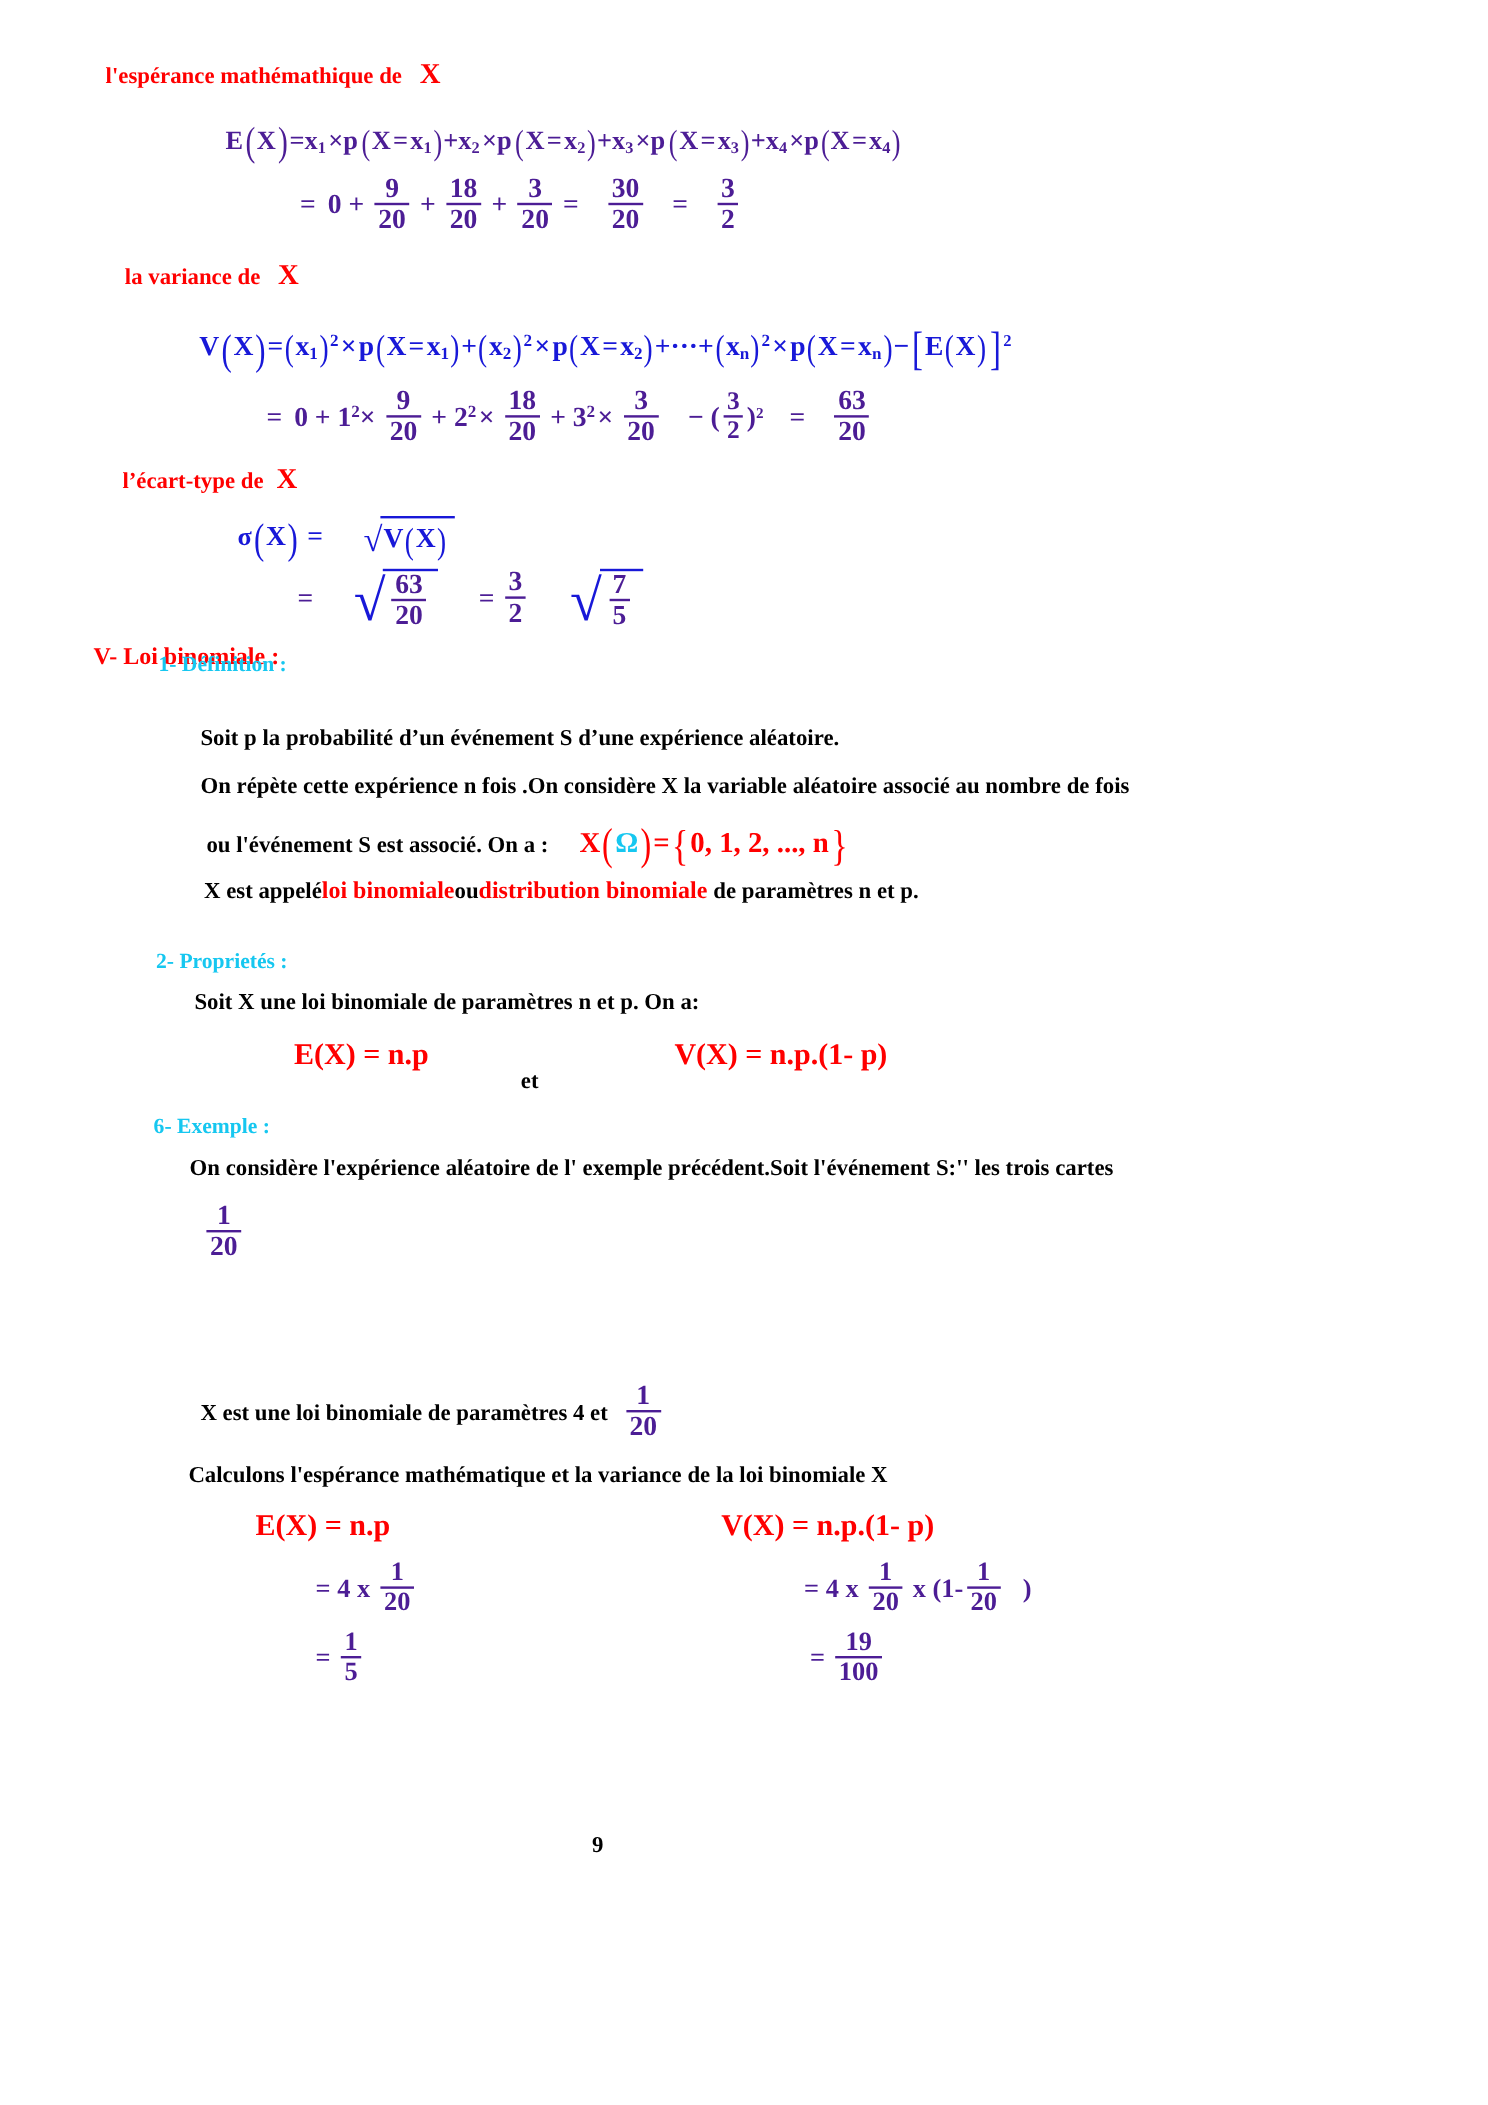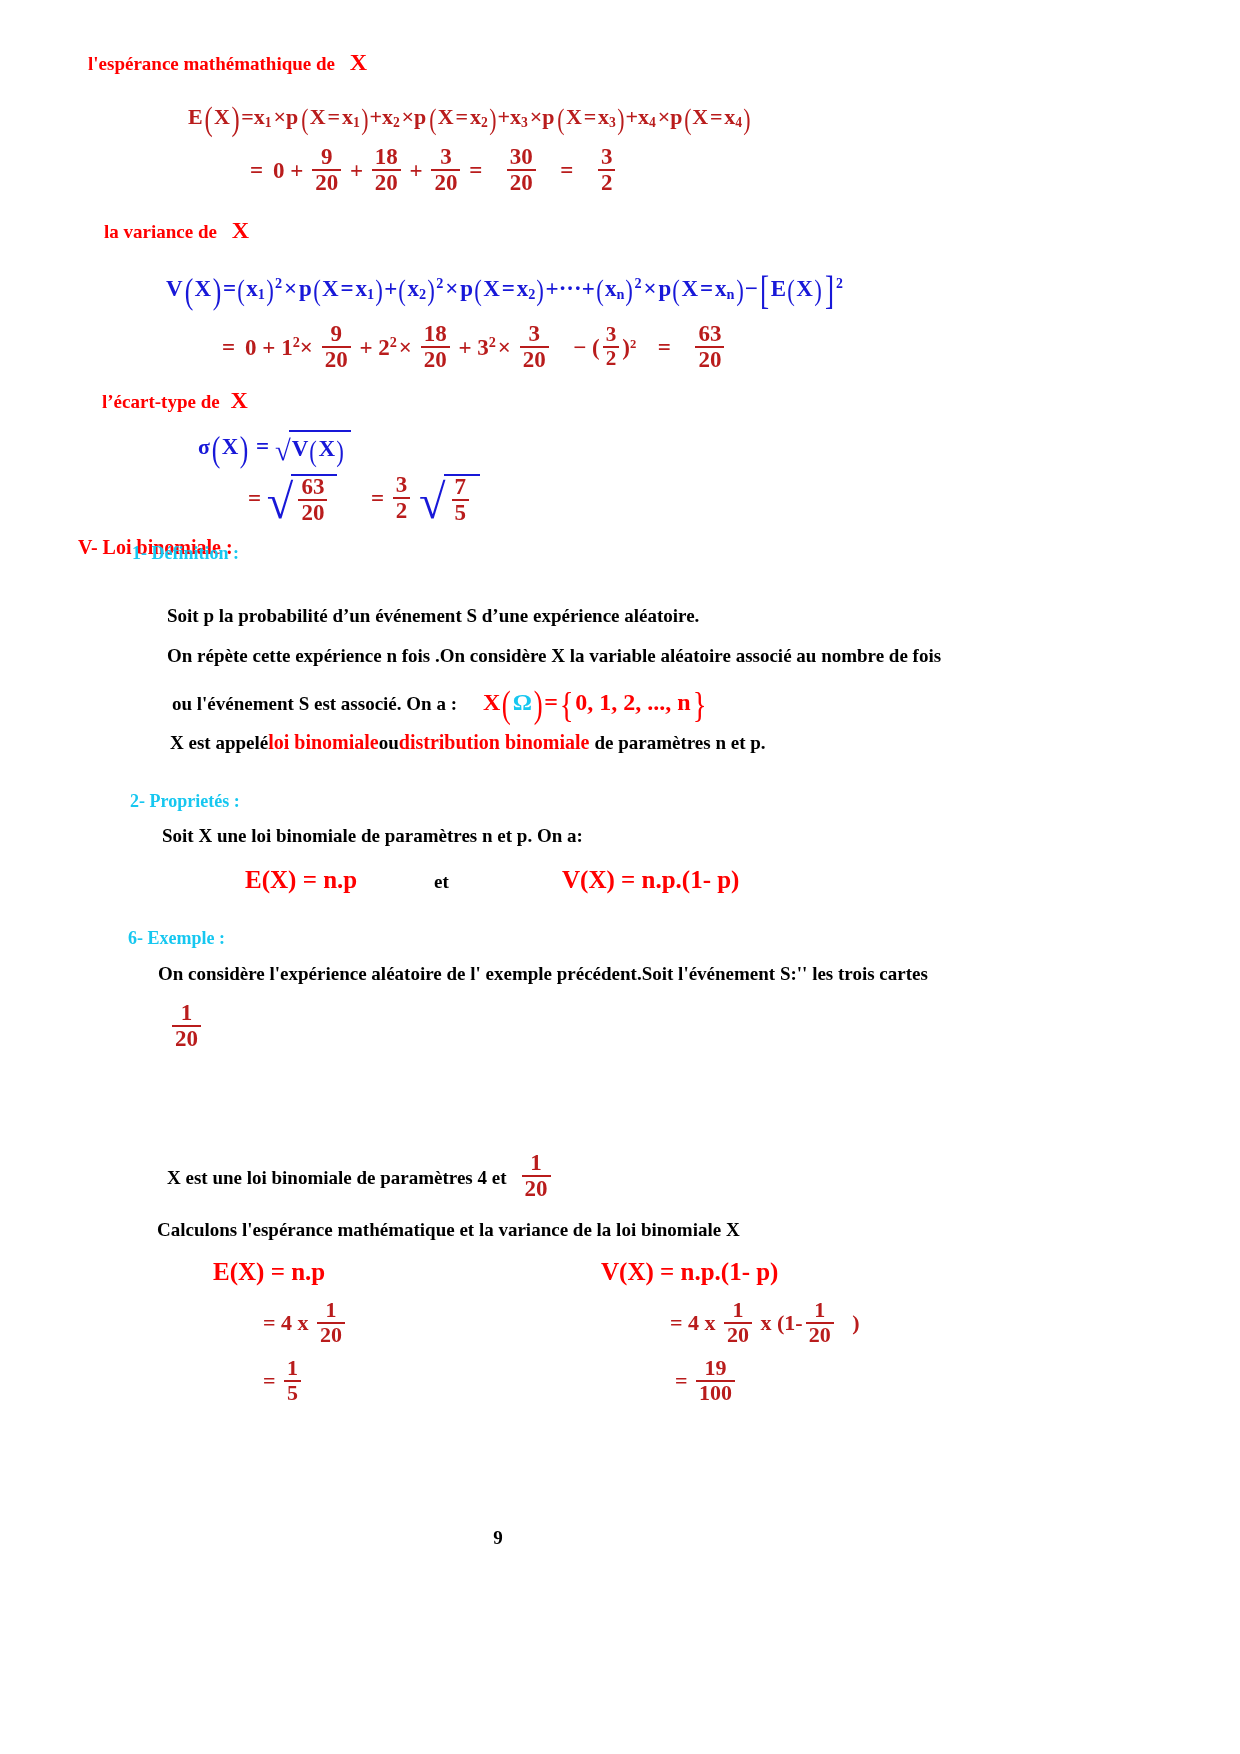--- a/index.html
+++ b/index.html
@@ -37,21 +37,21 @@
     font-weight: bold;
     font-size: 19px;
     color: #000000;
     white-space: nowrap;
   }
   .math {
     font-weight: bold;
     white-space: nowrap;
   }
   .math-blue { color: #1818d8; }
-  .math-black { color: #b91c1c; }
+  .math-black { color: #4c1d95; }
   .math-red { color: #ff0000; }
 
   .abs { position: absolute; }
 
   
   .frac {
     display: inline-block;
     vertical-align: middle;
     text-align: center;
     line-height: 1.02;
@@ -103,20 +103,21 @@
 
   sub { font-size: 0.62em; vertical-align: -0.25em; }
   sup { font-size: 0.62em; vertical-align: 0.55em; }
 
   
   .radical {
     display: inline-block;
     vertical-align: middle;
     position: relative;
     white-space: nowrap;
+    margin-left: 28px;
   }
   .radical > .sign {
     display: inline-block;
     font-size: 1.25em;
     font-weight: 400;
     vertical-align: middle;
     position: relative;
     top: 0.04em;
   }
   .radical > .radicand {
@@ -277,21 +278,21 @@
 
   <div class="abs" style="left:170px; top:731px;">
     <span class="body-text">X est appelé</span><span class="heading-red" style="font-size:20px;">loi binomiale</span><span class="body-text">ou</span><span class="heading-red" style="font-size:20px;">distribution binomiale</span><span class="body-text" style="margin-left:5px;">de paramètres n et p.</span>
   </div>
 
   <div class="abs heading-cyan" style="left:130px; top:791px;">2- Proprietés :</div>
 
   <div class="abs body-text" style="left:162px; top:825px;">Soit X une loi binomiale de paramètres n et p. On a:</div>
 
   <div class="abs math math-red" style="left:245px; top:866px; font-size:25px;">E(X) = n.p</div>
-  <div class="abs body-text" style="left:434px; top:871px;">et</div>
+  <div class="abs body-text" style="left:434px; top:891px;">et</div>
   <div class="abs math math-red" style="left:562px; top:866px; font-size:25px;">V(X) = n.p.(1- p)</div>
 
   <div class="abs heading-cyan" style="left:128px; top:928px;">6- Exemple :</div>
 
   <div class="abs body-text" style="left:158px; top:963px;">On considère l'expérience aléatoire de l' exemple précédent.Soit l'événement S:'' les trois cartes</div>
 
   <div class="abs" style="left:163px; top:1004px;">
     <span class="math math-black" style="font-size:23px; margin-left:6px;"><span class="frac">
         <span class="num">1</span>
         <span class="den">20</span>

